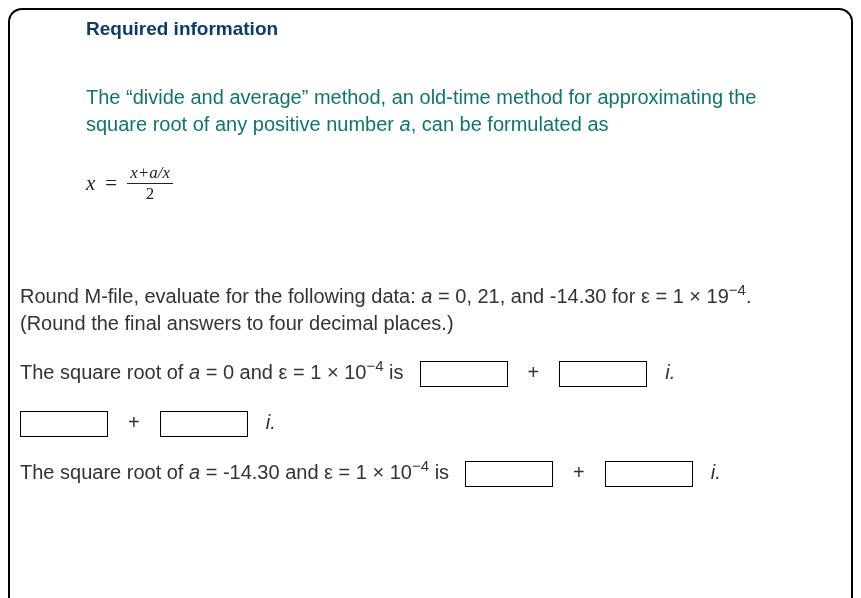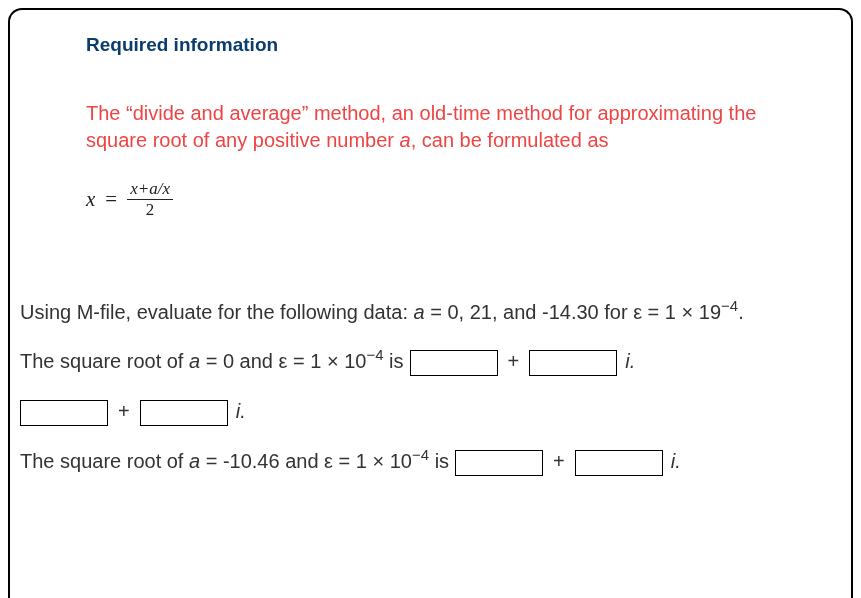--- a/index.html
+++ b/index.html
@@ -15,35 +15,35 @@
   }
   .container {
     position: absolute;
     top: 8px;
     left: 8px;
     right: 8px;
     bottom: 0;
     border: 2px solid #000;
     border-bottom: none;
     border-radius: 14px 14px 0 0;
-    padding: 24px 10px 10px 10px;
+    padding: 8px 10px 10px 10px;
     background: #fff;
   }
   .req-info-block {
     margin-left: 66px;
     margin-right: 20px;
   }
   .req-title {
     color: #0a3d6b;
     font-weight: bold;
     font-size: 19px;
     margin-bottom: 8px;
   }
   .description {
-    color: #ef4444;
+    color: #0f766e;
     font-size: 20px;
     line-height: 1.35;
     margin-bottom: 26px;
     margin-top: 44px;
   }
   .ital { font-style: italic; }
   .formula {
     font-family: "Times New Roman", serif;
     font-style: italic;
     font-size: 21px;
@@ -68,21 +68,21 @@
     font-size: 20px;
     line-height: 1.35;
   }
   .question-row {
     margin-top: 24px;
     font-size: 20px;
     color: #333;
     display: flex;
     align-items: baseline;
     flex-wrap: nowrap;
-    gap: 6px;
+    gap: 16px;
   }
   .answer-input {
     display: inline-block;
     width: 88px;
     height: 26px;
     border: 1.5px solid #000;
     background: #fff;
     vertical-align: middle;
     font-size: 16px;
     padding: 0 4px;
@@ -107,39 +107,40 @@
       <span>x</span>
       <span style="font-style:normal">=</span>
       <span class="frac">
         <span class="num">x+a/x</span>
         <span class="den" style="font-style:normal">2</span>
       </span>
     </div>
   </div>
 
   <div class="main-text">
-    <span>Using M-file, evaluate for the following data: </span><span class="ital">a</span><span> = 0, 21, and -14.30 for ε = 1 × 19</span><sup>−4</sup><span>.</span><br>
+    <span>Round M-file, evaluate for the following data: </span><span class="ital">a</span><span> = 0, 21, and -14.30 for ε = 1 × 19</span><sup>−4</sup><span>.</span><br>
+    <span>(Round the final answers to four decimal places.)</span>
   </div>
 
   <div class="question-row">
     <span><span>The square root of </span><span class="ital">a</span><span> = 0 and ε = 1 × 10</span><sup>−4</sup><span> is</span></span>
     <input type="text" class="answer-input" style="">
     <span class="plus">+</span>
     <input type="text" class="answer-input" style="">
     <span class="i-suffix">i.</span>
   </div>
 
   <div class="question-row">
     <input type="text" class="answer-input" style="">
     <span class="plus">+</span>
     <input type="text" class="answer-input" style="">
     <span class="i-suffix">i.</span>
   </div>
 
   <div class="question-row">
-    <span><span>The square root of </span><span class="ital">a</span><span> = -10.46 and ε = 1 × 10</span><sup>−4</sup><span> is</span></span>
+    <span><span>The square root of </span><span class="ital">a</span><span> = -14.30 and ε = 1 × 10</span><sup>−4</sup><span> is</span></span>
     <input type="text" class="answer-input" style="">
     <span class="plus">+</span>
     <input type="text" class="answer-input" style="">
     <span class="i-suffix">i.</span>
   </div>
 
 </div>
 
 </body></html>

